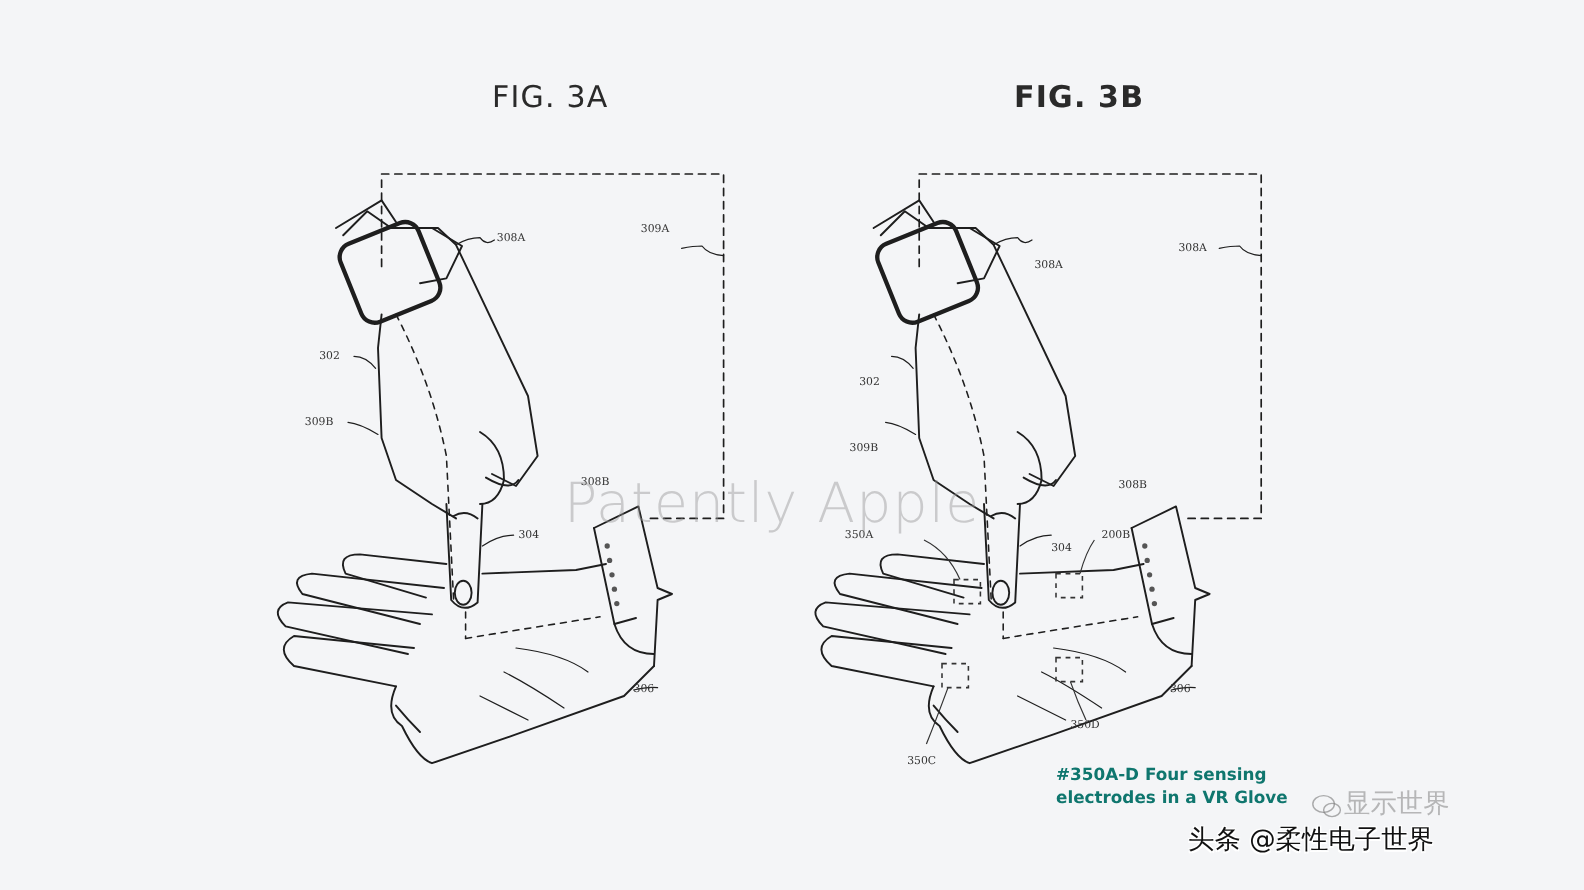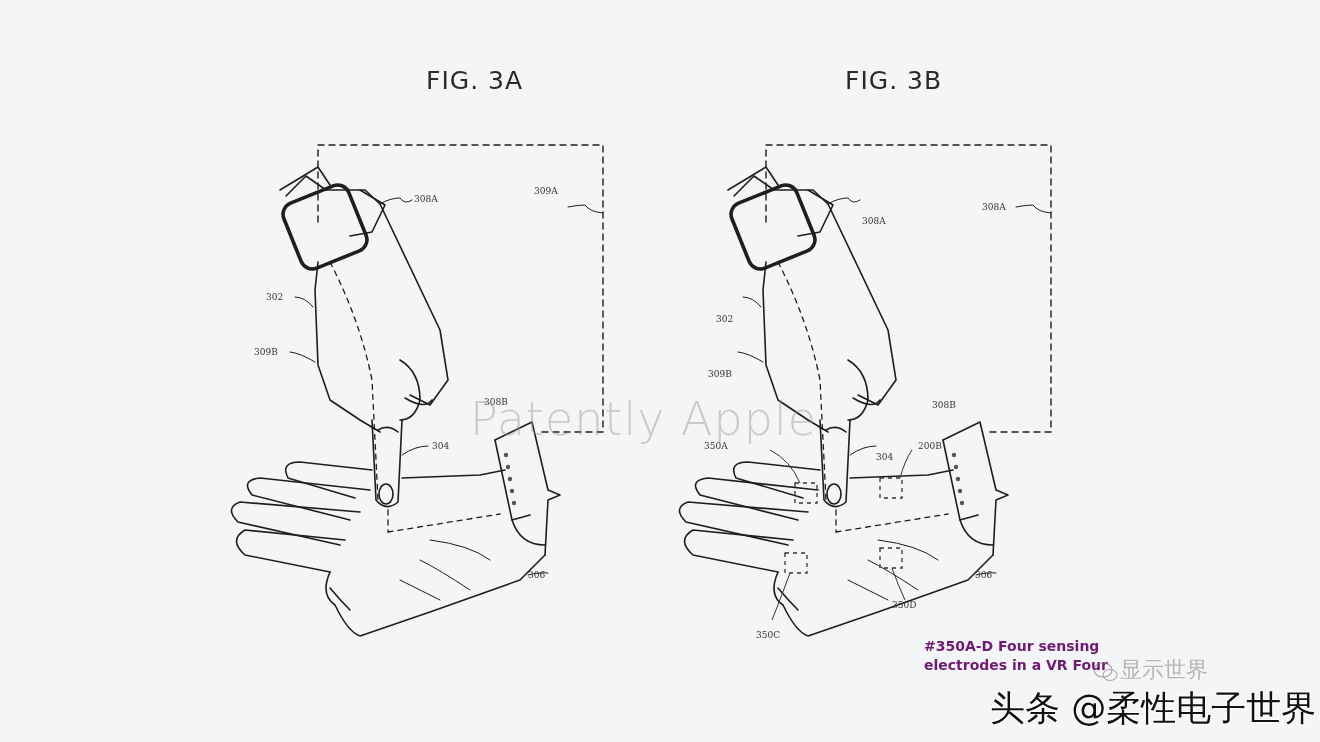--- a/index.html
+++ b/index.html
@@ -8,43 +8,43 @@
     background: #f4f5f7;
     font-family: "DejaVu Sans", sans-serif;
     position: relative;
   }
   .fig-title {
     position: absolute; top: 66px;
     font-family: "DejaVu Sans", sans-serif;
     font-size: 25px; color: #2a2a2a; letter-spacing: 1px;
     font-weight: normal;
   }
-  #fig3a-title { left: 410px; margin-left: 16px; }
-  #fig3b-title { left: 845px; }
+  #fig3a-title { left: 410px; }
+  #fig3b-title { left: 845px; font-weight: bold; }
   svg.drawing { position: absolute; left: 0; top: 0; }
   .lbl {
     position: absolute; font-family: "DejaVu Serif", serif;
     font-size: 9px; color: #333; white-space: nowrap; text-align: center;
   }
   .watermark {
     position: absolute; left: 470px; top: 392px;
     font-family: "DejaVu Sans", sans-serif;
     font-size: 46px; color: rgba(150,150,150,0.45);
     font-weight: 200; letter-spacing: 1px;
     white-space: nowrap;
   }
   .caption {
     position: absolute; left: 880px; top: 637px;
     font-family: "DejaVu Sans", sans-serif; font-weight: bold;
-    font-size: 14px; line-height: 19px; color: #701a75; margin-left: 44px;
+    font-size: 14px; line-height: 19px; color: #0f766e;
   }
   .toutiao {
     position: absolute; left: 990px; top: 685px;
     font-family: "DejaVu Sans", sans-serif;
-    font-size: 35px; color: #111; white-space: nowrap;
+    font-size: 22px; color: #111; white-space: nowrap;
     text-shadow: 1px 1px 0 #fff, -1px -1px 0 #fff, 1px -1px 0 #fff, -1px 1px 0 #fff;
   }
   .wechat-mark {
     position: absolute; left: 1120px; top: 655px;
     font-family: "DejaVu Sans", sans-serif;
     font-size: 22px; color: rgba(120,120,120,0.5); white-space: nowrap; text-align: right;
   }
   .wechat-icon {
     position: absolute; left: 1092px; top: 660px; width: 28px; height: 24px;
   }
@@ -144,21 +144,21 @@
 <div class="lbl" style="left:876px;top:452px">304</div>
 <div class="lbl" style="left:918px;top:441px">200B</div>
 <div class="lbl" style="left:975px;top:570px">306</div>
 <div class="lbl" style="left:892px;top:600px">350D</div>
 <div class="lbl" style="left:756px;top:630px">350C</div>
 
 <div class="watermark">Patently Apple</div>
 
 <div class="caption">
   <div>#350A-D Four sensing</div>
-  <div>electrodes in a VR Four</div>
+  <div>electrodes in a VR Glove</div>
 </div>
 
 <svg class="wechat-icon" viewBox="0 0 28 24">
   <ellipse cx="11" cy="10" rx="9" ry="7" fill="none" stroke="rgba(120,120,120,0.6)" stroke-width="1.2"></ellipse>
   <ellipse cx="18" cy="15" rx="7" ry="5.5" fill="none" stroke="rgba(120,120,120,0.6)" stroke-width="1.2"></ellipse>
 </svg>
 <div class="wechat-mark">显示世界</div>
 <div class="toutiao">头条 @柔性电子世界</div>
 
 </body></html>

